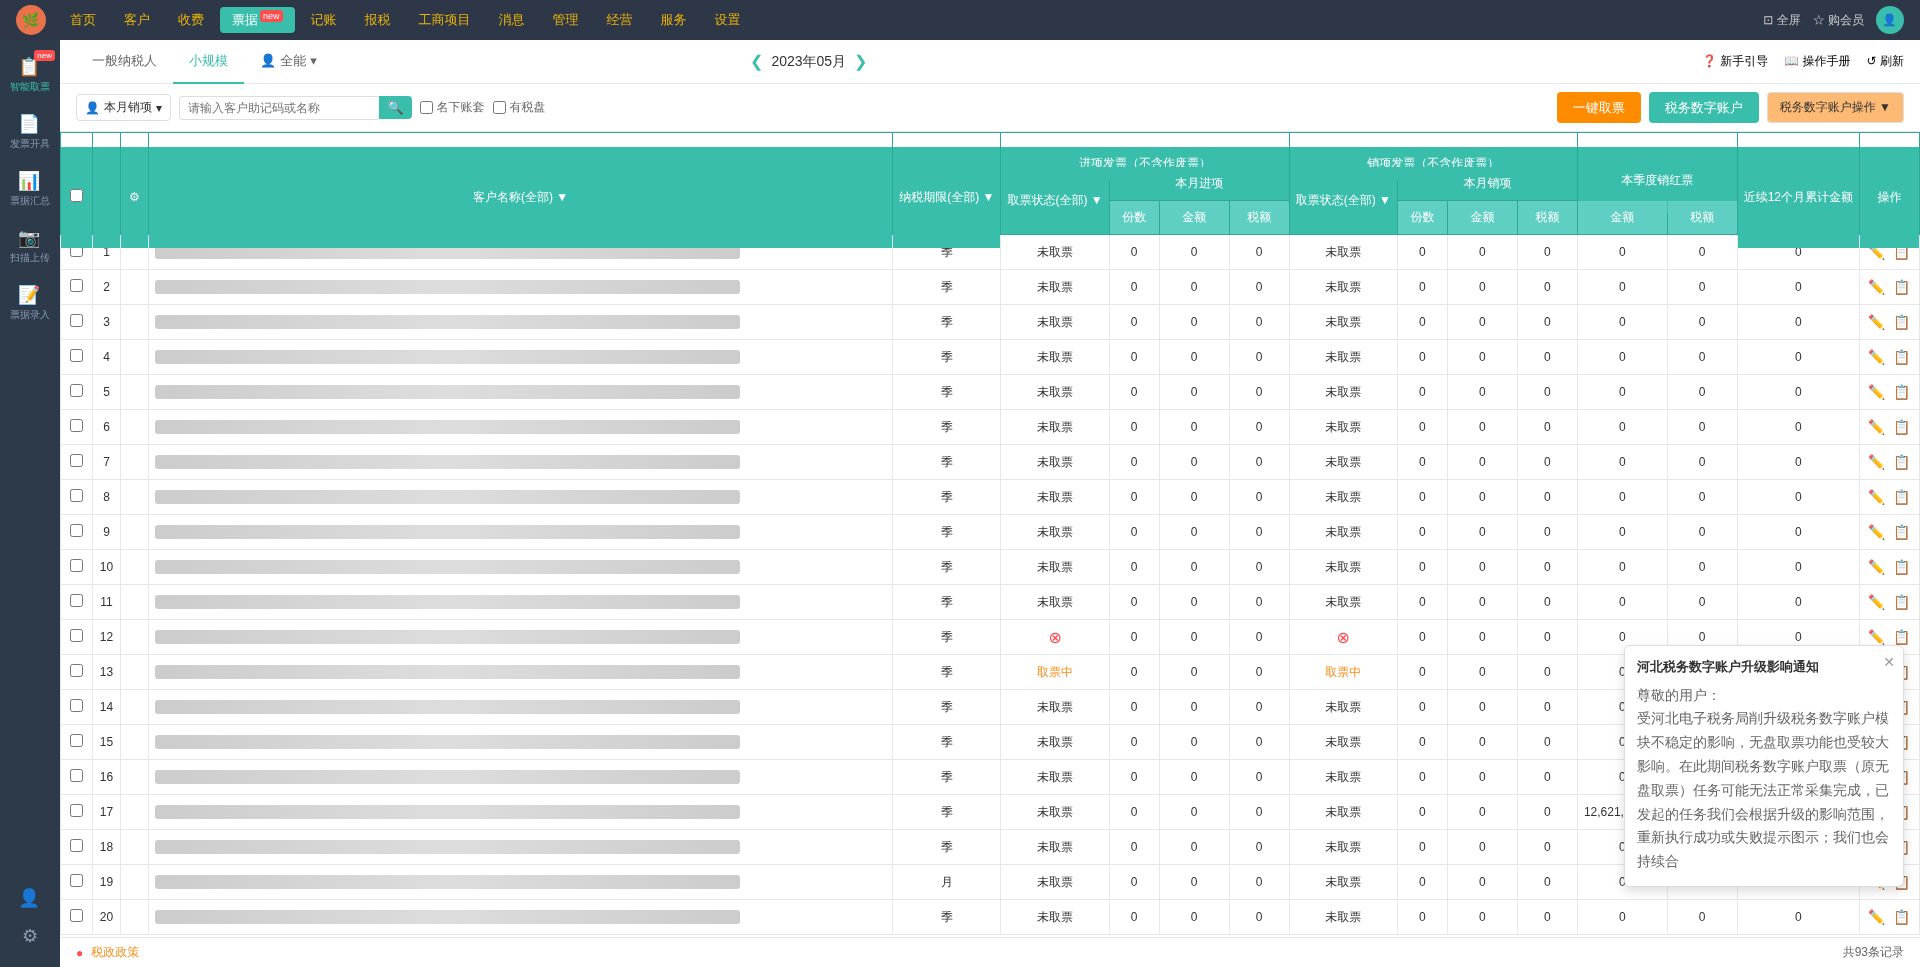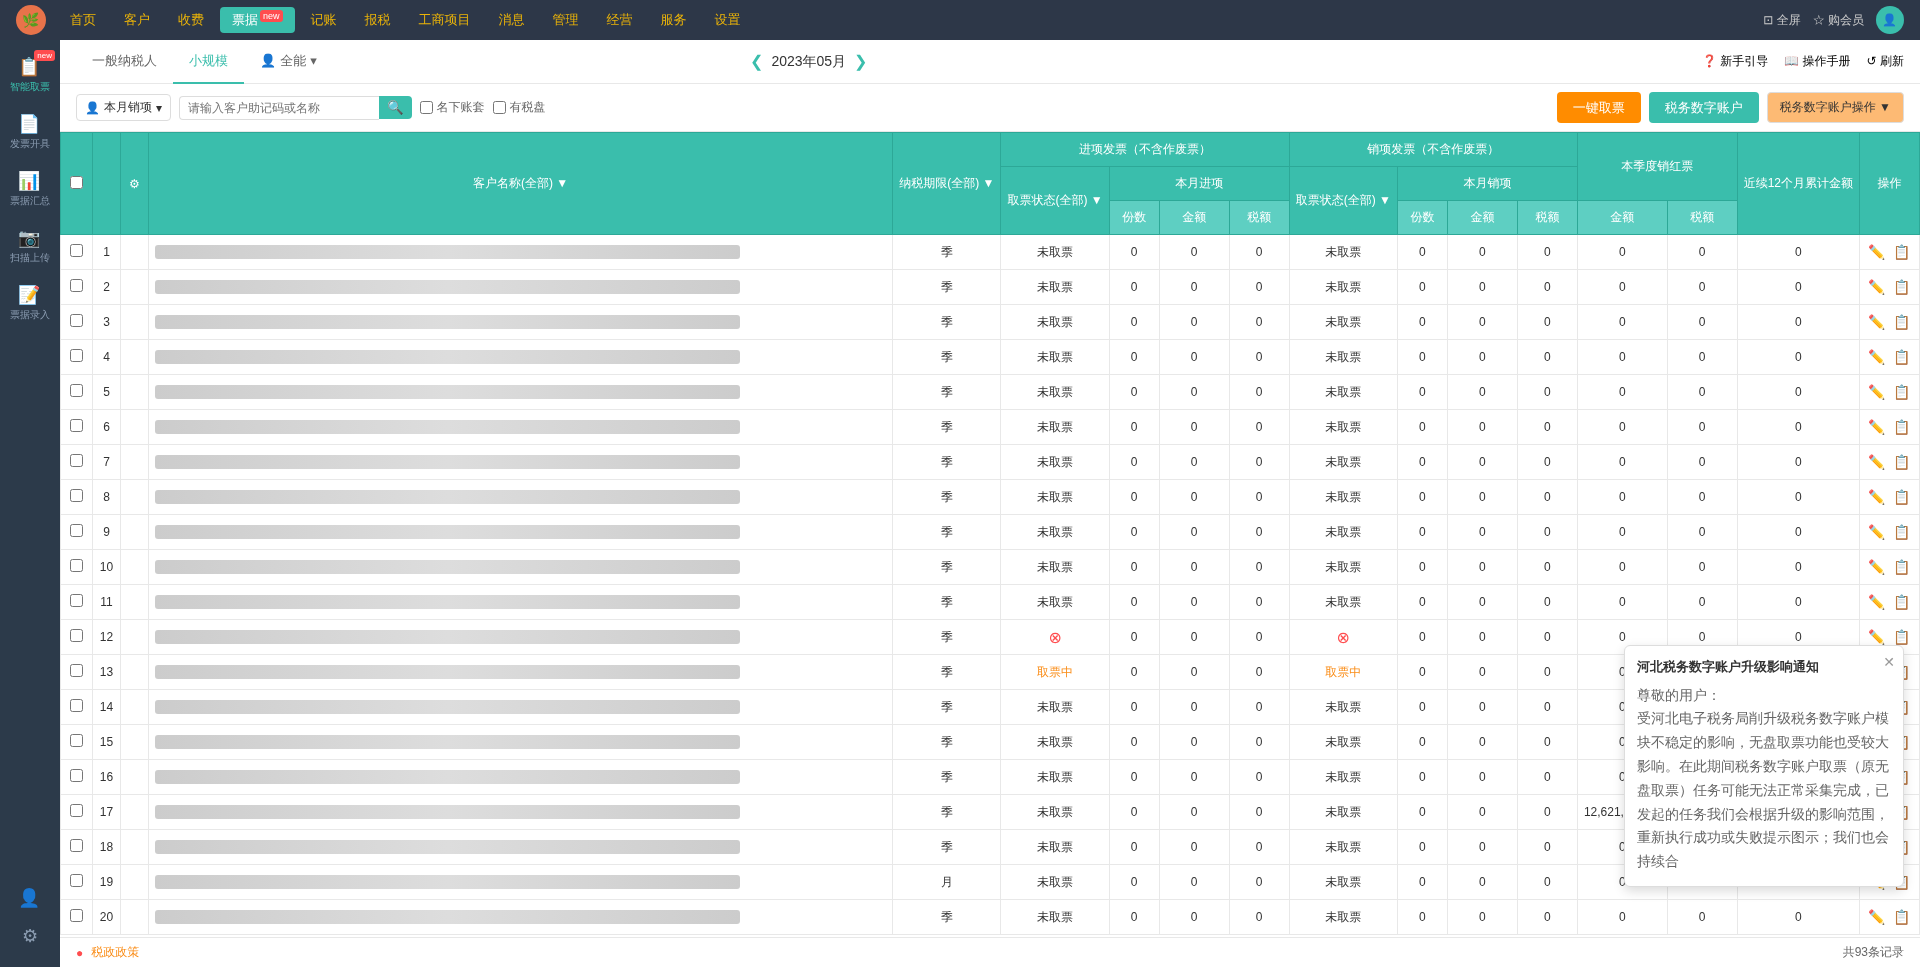--- a/index.html
+++ b/index.html
@@ -42,21 +42,21 @@
     .search-btn { background: #3abeac; border: none; color: white; padding: 4px 8px; border-radius: 0 4px 4px 0; cursor: pointer; }
     .checkbox-label { display: flex; gap: 4px; font-size: 12px; color: #666; cursor: pointer; }
     .toolbar-right { margin-left: auto; display: flex; gap: 8px; }
     .btn-orange { background: #ff8c00; color: white; border: none; padding: 6px 16px; border-radius: 4px; cursor: pointer; font-size: 13px; }
     .btn-teal { background: #3abeac; color: white; border: none; padding: 6px 16px; border-radius: 4px; cursor: pointer; font-size: 13px; }
     .btn-outline { background: #fdba74; color: #333; border: 1px solid #ddd; padding: 6px 12px; border-radius: 4px; cursor: pointer; font-size: 12px; display: flex; align-items: center; gap: 4px; }
 
     
     .table-container { flex: 1; overflow: auto; background: white; }
     table { width: 100%; border-collapse: collapse; font-size: 12px; }
-    thead tr th { background: #3abeac; color: white; padding: 8px 6px; text-align: center; border: 1px solid #2da897; white-space: nowrap; font-weight: normal; position: sticky; top: 0; z-index: 10; }
+    thead tr th { background: #3abeac; color: white; padding: 8px 6px; text-align: center; border: 1px solid #2da897; white-space: nowrap; font-weight: normal; position: sticky; top: 14px; z-index: 10; }
     thead tr:first-child th { background: #3abeac; }
     thead tr:nth-child(2) th { background: #3abeac; }
     thead tr:nth-child(3) th { background: #5ecfc2; }
     tbody tr { border-bottom: 1px solid #e8e8e8; }
     tbody td { padding: 7px 6px; text-align: center; border: 1px solid #e8e8e8; color: #333; white-space: nowrap; }
     tbody td.name-cell { text-align: left; max-width: 220px; overflow: hidden; }
     .blurred { background: linear-gradient(90deg, #ccc 0%, #ddd 50%, #ccc 100%); color: transparent; border-radius: 3px; height: 14px; display: inline-block; width: 80%; }
     .action-btn { background: none; border: none; cursor: pointer; padding: 2px; color: #999; font-size: 14px; }
 
     

